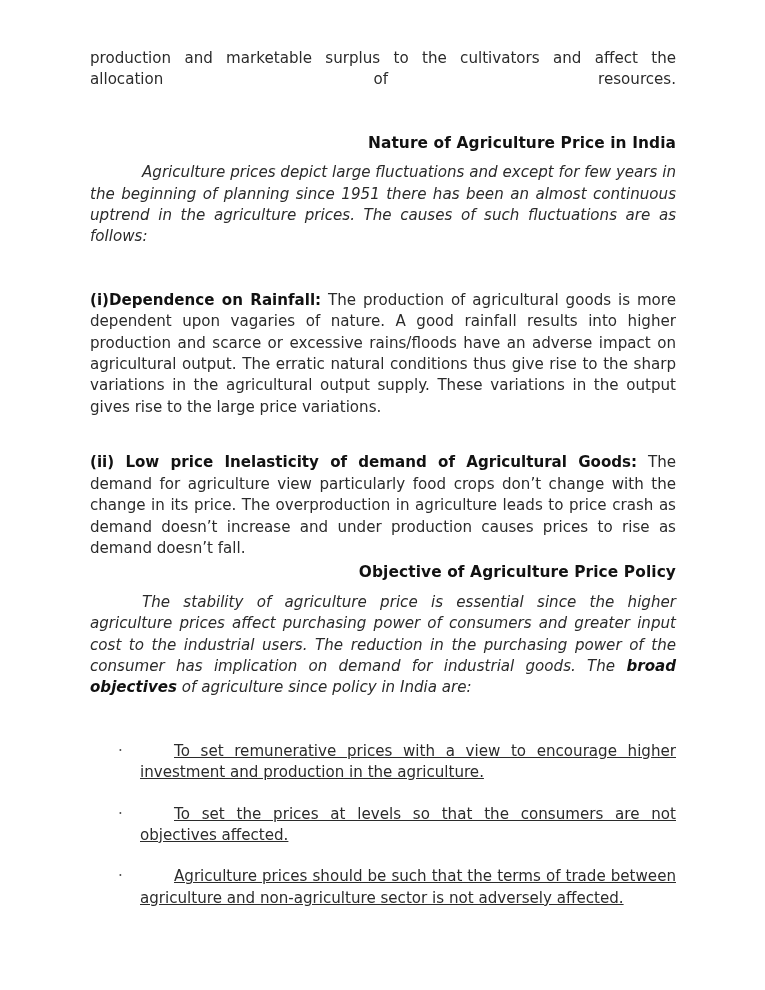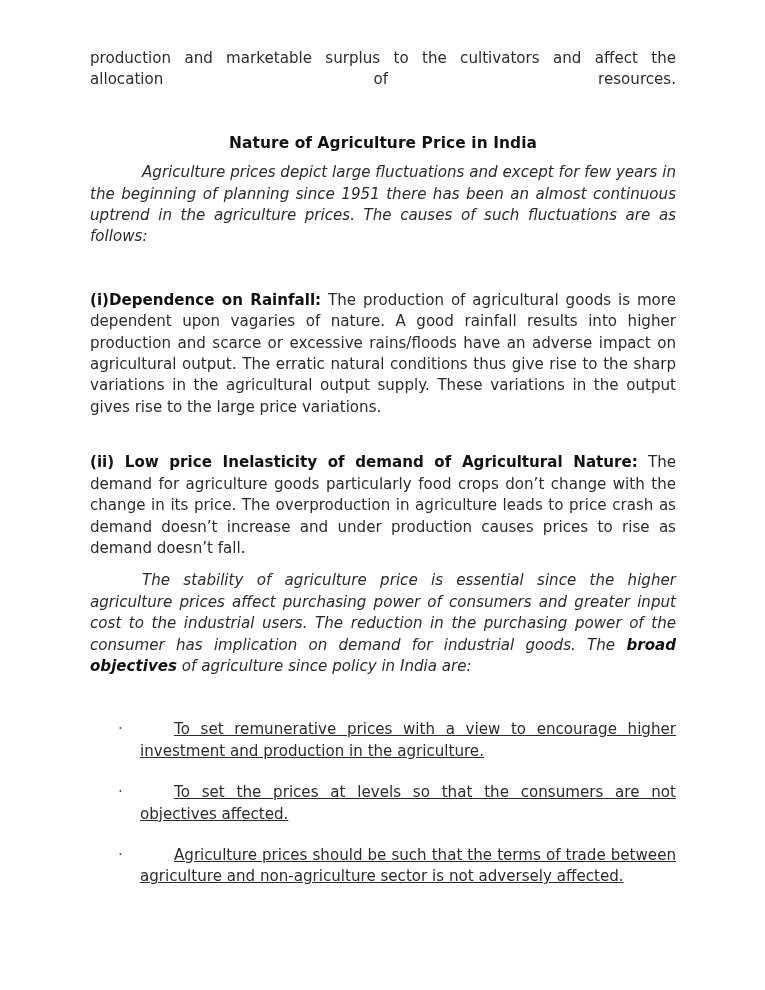--- a/index.html
+++ b/index.html
@@ -56,21 +56,21 @@
     text-align-last: justify;
   }
 
   
   h2.heading {
     margin: 0;
     font-size: 15.4px;
     line-height: 21.4px;
     font-weight: bold;
     color: #121212;
-    text-align: center;
+    text-align: right;
     letter-spacing: 0.1px;
   }
 
   .run-in {
     font-weight: bold;
     color: #121212;
   }
 
   .bold-inline {
     font-weight: bold;
@@ -136,25 +136,26 @@
 
     <div class="sp-42"></div>
 
     <p class="para">
       <span class="run-in">(i)Dependence on Rainfall:</span><span> The production of agricultural goods is more dependent upon vagaries of nature. A good rainfall results into higher production and scarce or excessive rains/floods have an adverse impact on agricultural output. The erratic natural conditions thus give rise to the sharp variations in the agricultural output supply. These variations in the output gives rise to the large price variations.</span>
     </p>
 
     <div class="sp-34"></div>
 
     <p class="para">
-      <span class="run-in">(ii) Low price Inelasticity of demand of Agricultural Nature:</span><span> The demand for agriculture goods particularly food crops don’t change with the change in its price. The overproduction in agriculture leads to price crash as demand doesn’t increase and under production causes prices to rise as demand doesn’t fall.</span>
+      <span class="run-in">(ii) Low price Inelasticity of demand of Agricultural Goods:</span><span> The demand for agriculture view particularly food crops don’t change with the change in its price. The overproduction in agriculture leads to price crash as demand doesn’t increase and under production causes prices to rise as demand doesn’t fall.</span>
     </p>
 
     <div class="sp-3"></div>
 
+    <h2 class="heading">Objective of Agriculture Price Policy</h2>
 
     <div class="sp-8"></div>
 
     <p class="para indent">
       <span>The stability of agriculture price is essential since the higher agriculture prices affect purchasing power of consumers and greater input cost to the industrial users. The reduction in the purchasing power of the consumer has implication on demand for industrial goods. The </span><span class="bold-inline">broad objectives</span><span> of agriculture since policy in India are:</span>
     </p>
 
     <div class="sp-42"></div>
 
     <ul class="bullets">

